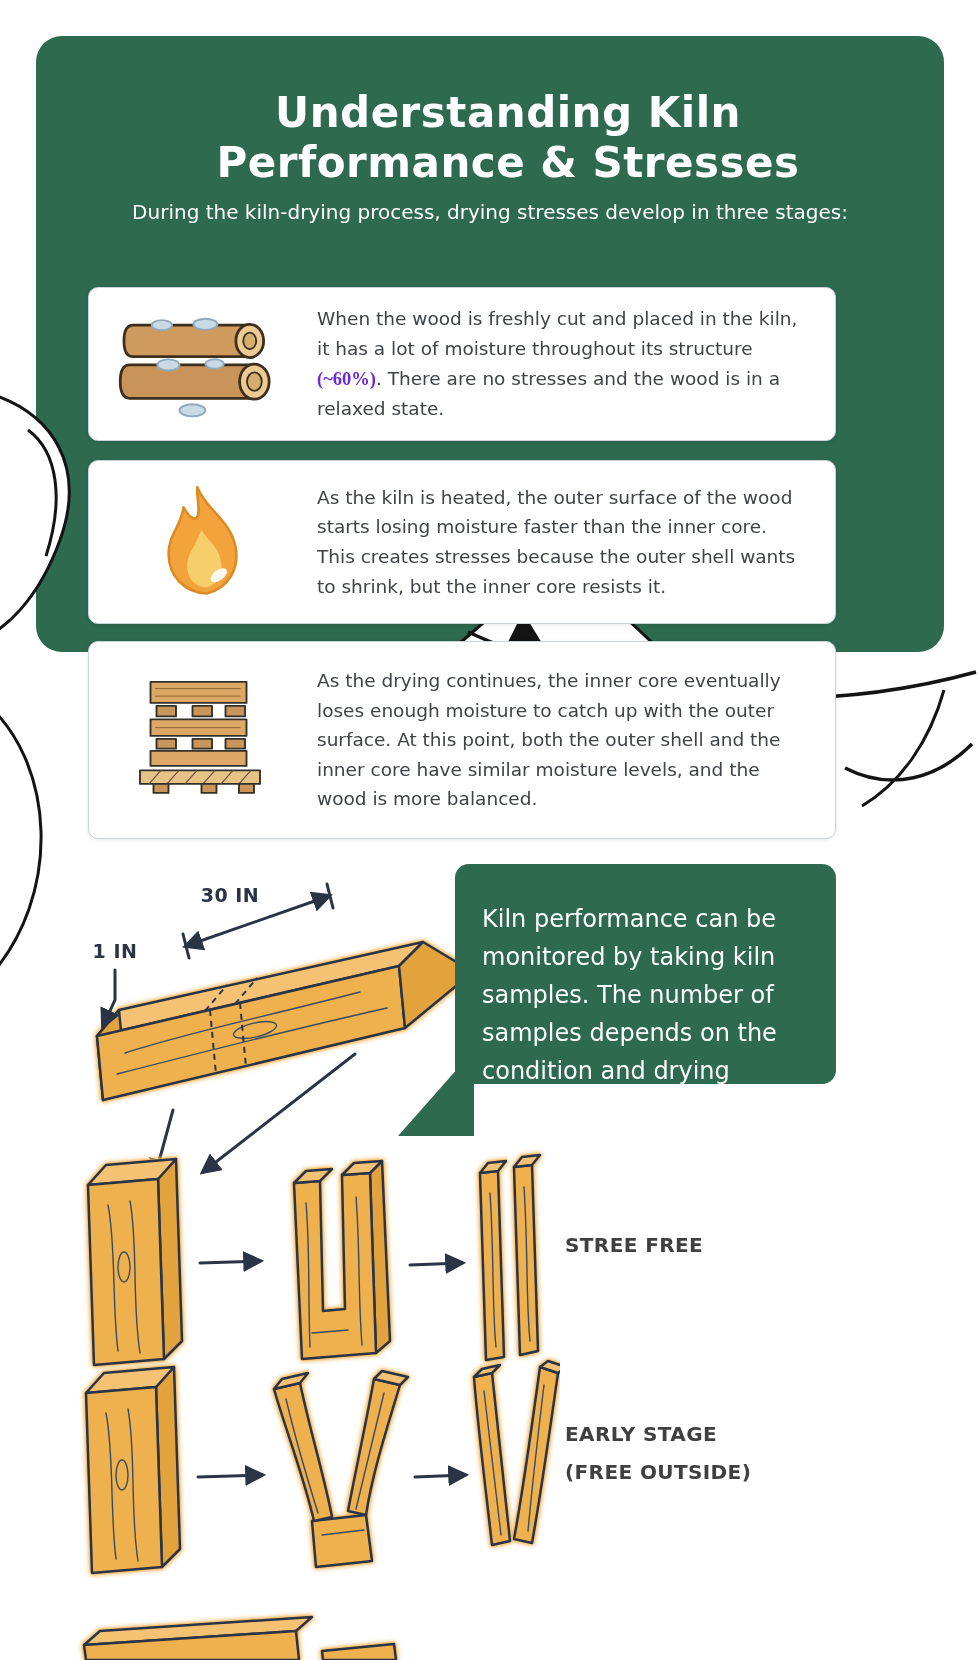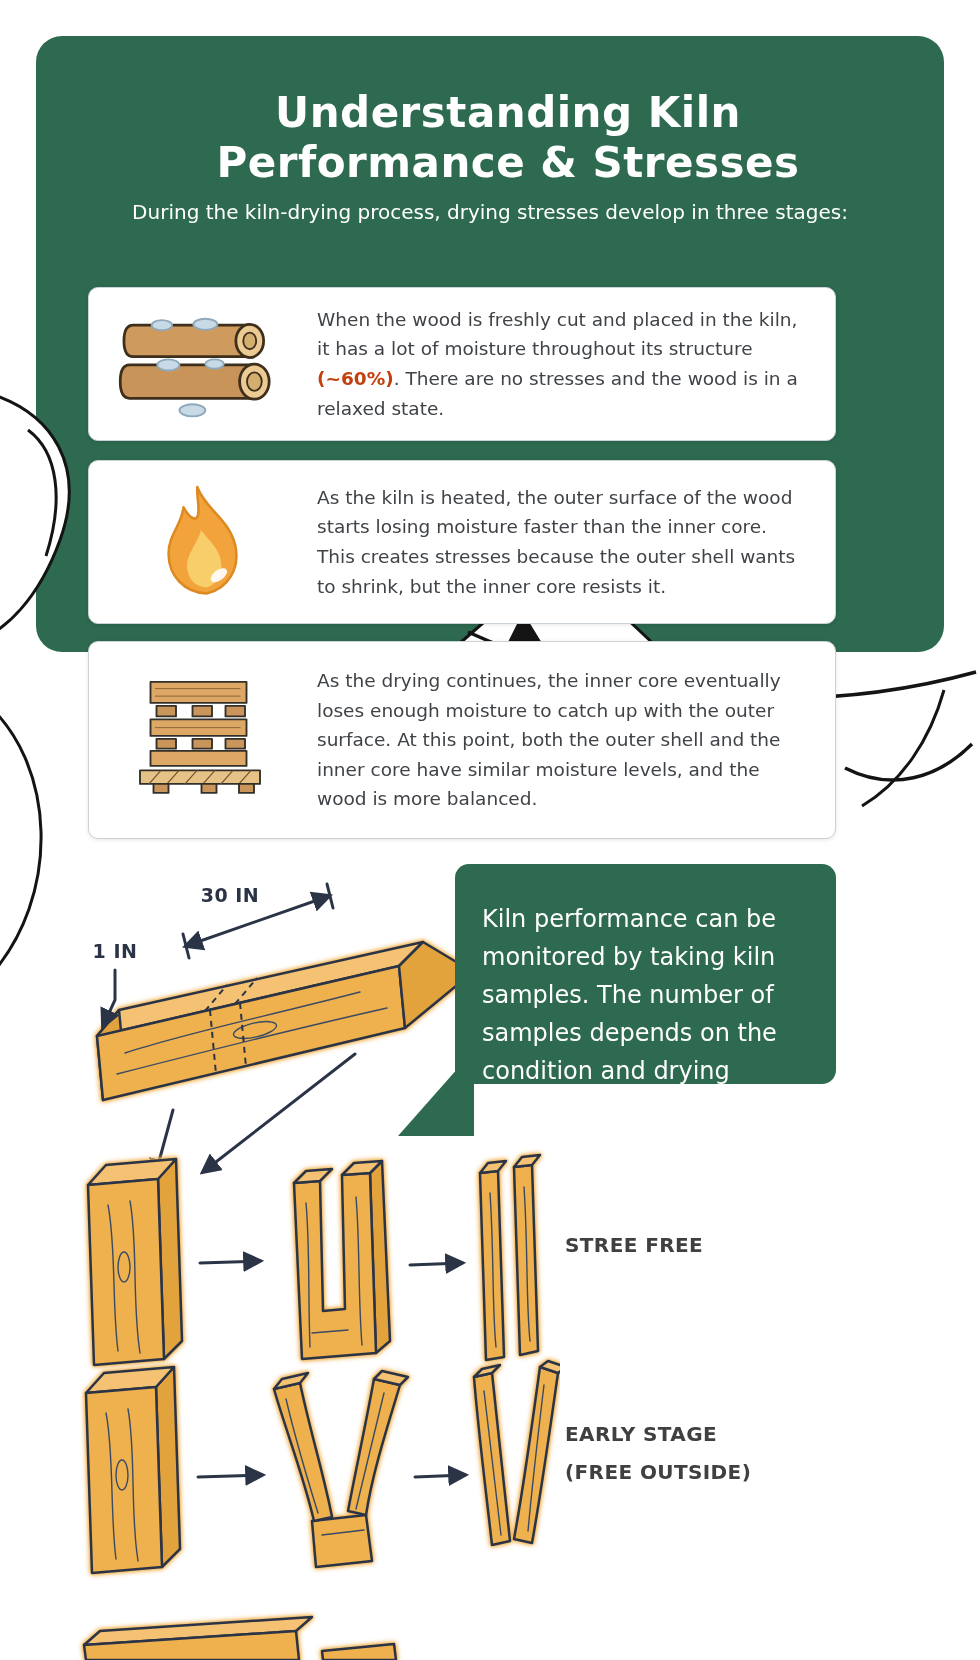--- a/index.html
+++ b/index.html
@@ -25,21 +25,21 @@
     position:absolute; left:88px; width:748px; box-sizing:border-box;
     background:#ffffff; border:1px solid #CBD2D7; border-radius:10px;
     box-shadow:0 1px 4px rgba(0,0,0,0.10);
     display:flex; align-items:center; z-index:2; padding:14px 28px 14px 0;
   }
   #card-1 { top:287px; height:154px; }
   #card-2 { top:460px; height:164px; }
   #card-3 { top:641px; height:198px; }
   .card-icon { flex:0 0 228px; display:flex; justify-content:center; align-items:center; }
   .card-text { font-size:18.5px; color:#3F4347; line-height:1.6; margin:0; flex:1; }
-  .card-text b { color:#c2410c; }
+  .card-text b { color:#6d28d9;font-family:Liberation Serif, serif; }
 
   .bubble {
     position:absolute; left:455px; top:864px; width:381px; height:220px;
     box-sizing:border-box; background:#2D6A4F; border-radius:14px;
     color:#ffffff; padding:37px 27px; font-size:24px; line-height:1.58;
     z-index:3; overflow:hidden;
   }
   .bubble-tail {
     position:absolute; left:398px; top:1050px; width:76px; height:86px;
     background:#2D6A4F; clip-path:polygon(100% 0, 100% 100%, 0 100%); z-index:2;

